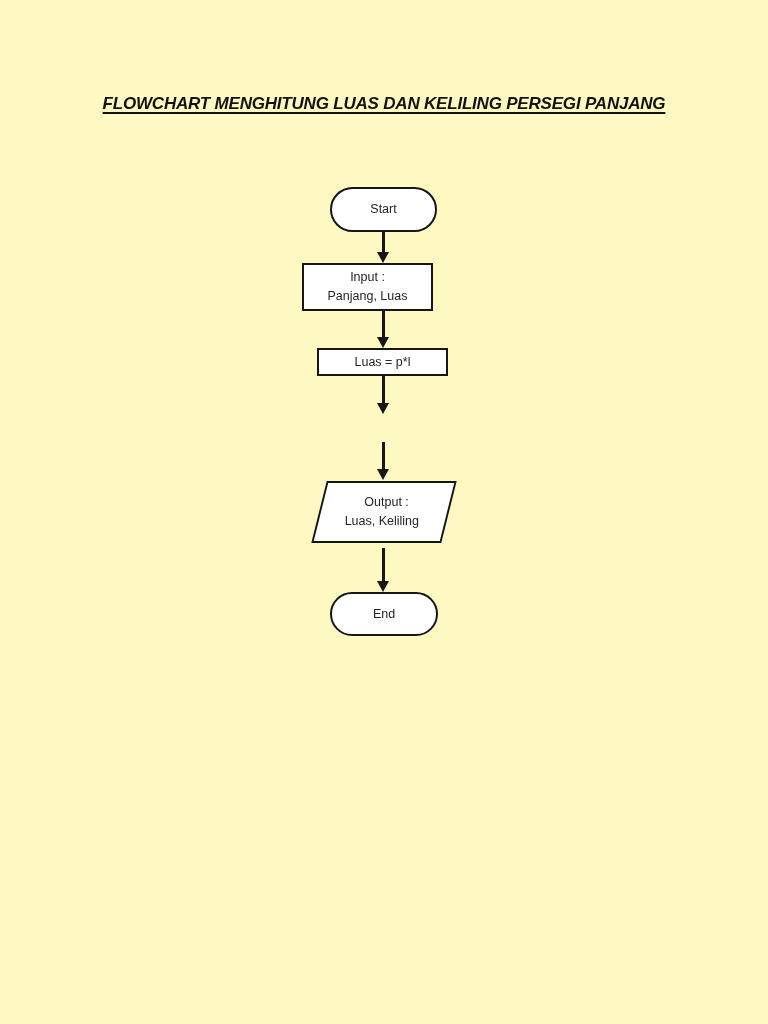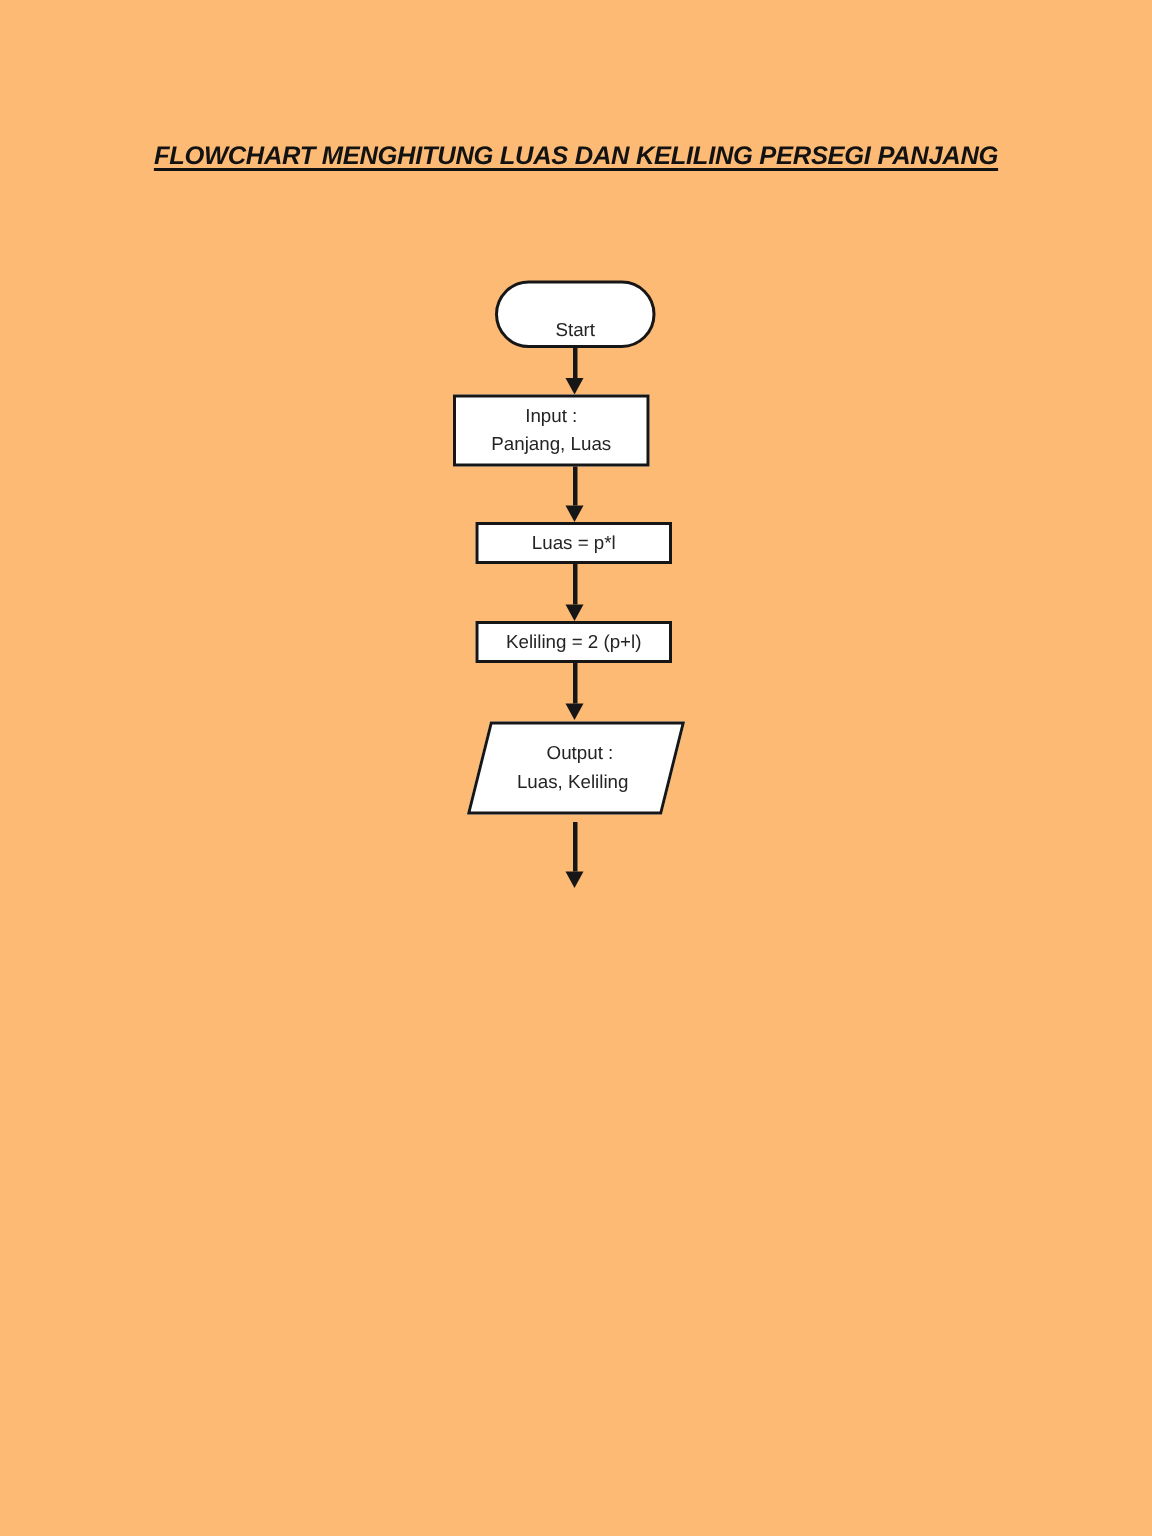--- a/index.html
+++ b/index.html
@@ -6,21 +6,21 @@
   html, body { width: 768px; height: 1024px; }
   body {
     background: #ffffff;
     font-family: "Liberation Sans", sans-serif;
     position: relative;
     overflow: hidden;
   }
   .page {
     position: absolute;
     inset: 0;
-    background: #fdba74;
+    background: #fef9c3;
   }
   .doc-title {
     position: absolute;
     top: 94px;
     left: 0;
     width: 768px;
     text-align: center;
     font-size: 17px;
     font-weight: bold;
     font-style: italic;
@@ -38,21 +38,21 @@
     align-items: center;
     justify-content: center;
     background: #ffffff;
     border: 2.5px solid #161616;
     color: #242424;
     font-size: 12.5px;
     line-height: 19px;
     text-align: center;
     white-space: nowrap;
   }
-  .terminator { border-radius: 23px; justify-content: flex-end; }
+  .terminator { border-radius: 23px; }
   .node-start { left: 330px; top: 187px; width: 107px; height: 45px; }
   .node-input { left: 302px; top: 263px; width: 131px; height: 48px; }
   .node-luas { left: 317px; top: 348px; width: 131px; height: 28px; }
   .node-keliling { left: 317px; top: 414px; width: 131px; height: 28px; }
   .node-output {
     left: 319px; top: 481px; width: 130px; height: 62px;
     transform: skewX(-14deg);
   }
   .skew-fix { transform: skewX(14deg); }
   .node-end { left: 330px; top: 592px; width: 108px; height: 44px; }
@@ -99,27 +99,27 @@
   </div>
 
   <div class="arrow arrow-2"></div>
 
   <div class="node node-luas">
     <span>Luas = p*l</span>
   </div>
 
   <div class="arrow arrow-3"></div>
 
-  <div class="node node-keliling">
-    <span>Keliling = 2 (p+l)</span>
-  </div>
 
   <div class="arrow arrow-4"></div>
 
   <div class="node node-output">
     <span class="skew-fix">Output :</span>
     <span class="skew-fix">Luas, Keliling</span>
   </div>
 
   <div class="arrow arrow-5"></div>
 
+  <div class="node terminator node-end">
+    <span>End</span>
+  </div>
 
 </div>
 
 </body></html>

